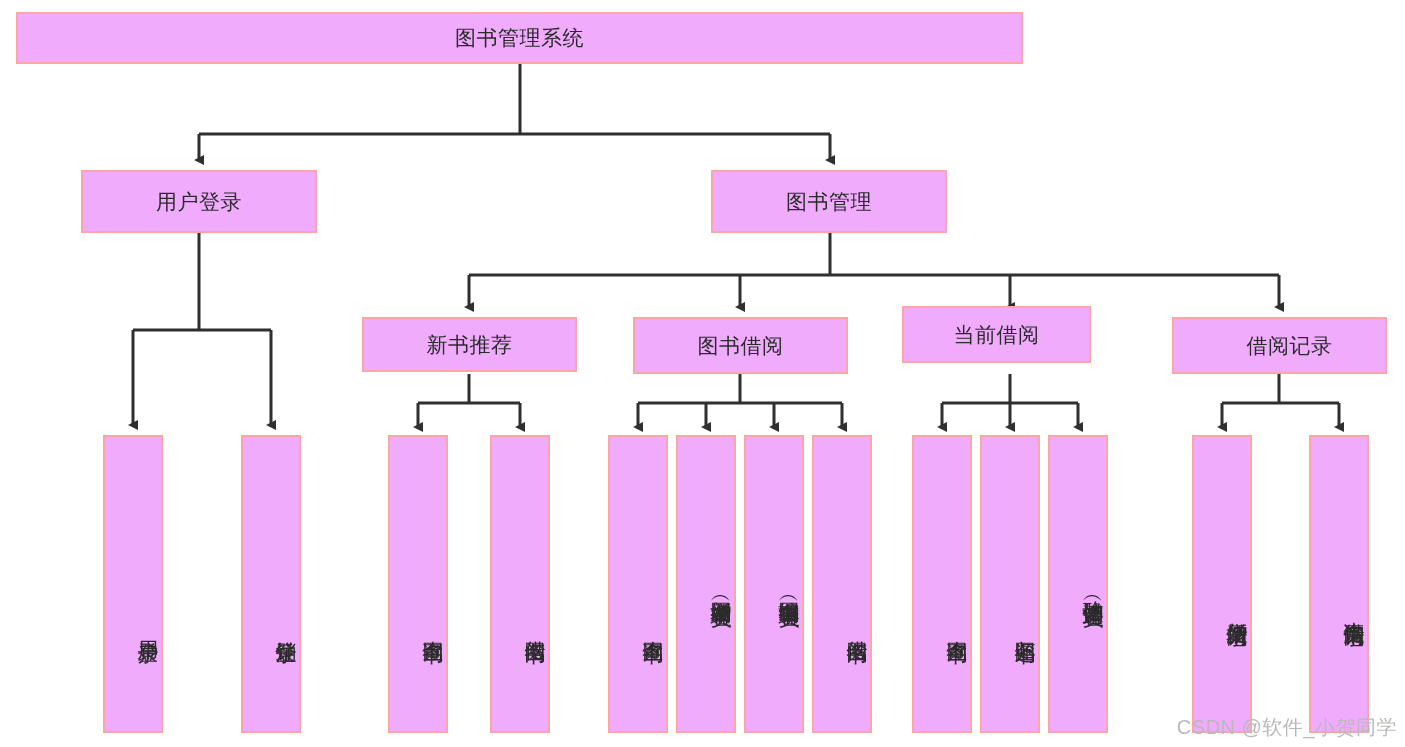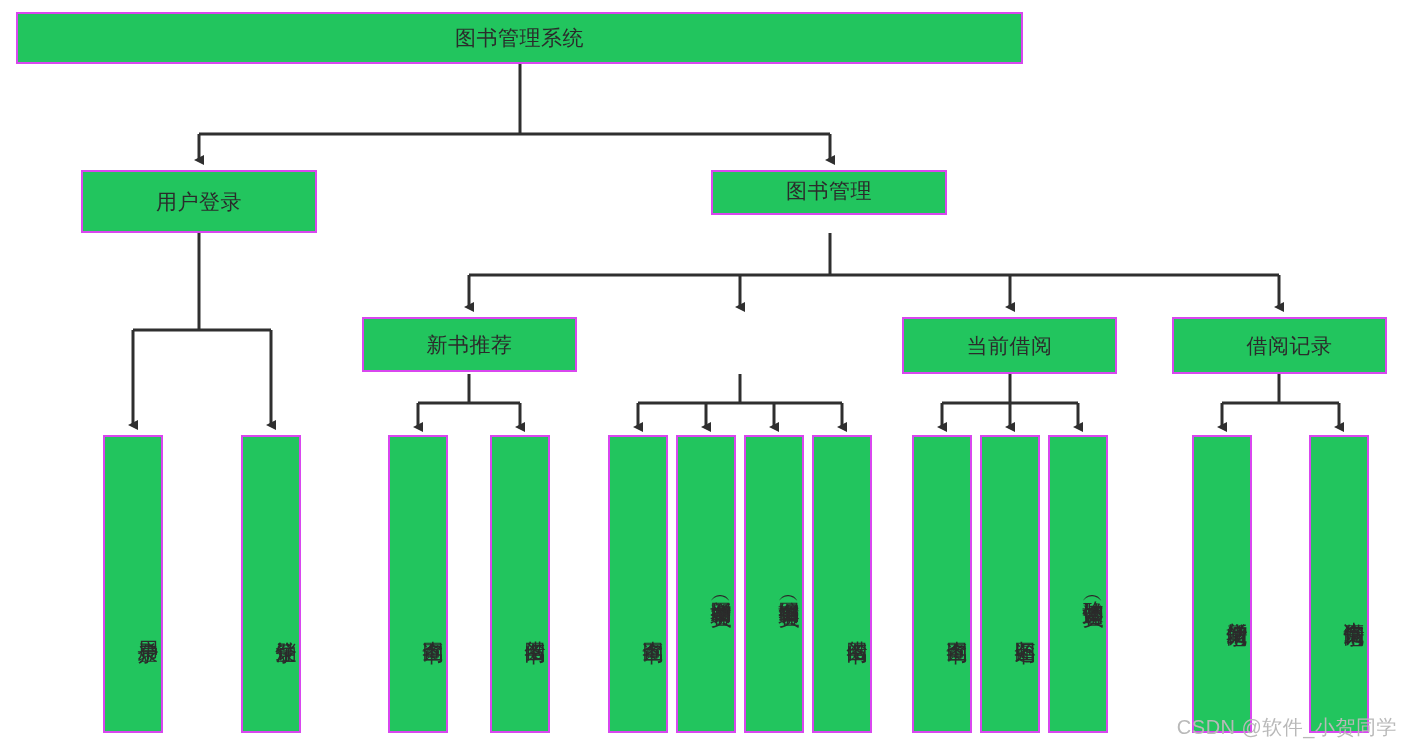--- a/index.html
+++ b/index.html
@@ -21,22 +21,22 @@
     position: absolute;
     left: 0;
     top: 0;
     width: 1405px;
     height: 747px;
     pointer-events: none;
   }
   .node {
     position: absolute;
     box-sizing: border-box;
-    border: 2px solid #d946ef;
-    background: #22c55e;
+    border: 2px solid #fca5a5;
+    background: #f0abfc;
     display: flex;
     align-items: center;
     justify-content: center;
     color: #2b2b2b;
     text-align: left;
   }
   .node-h {
     font-size: 21px;
     line-height: 1.2;
     letter-spacing: 0.5px;
@@ -119,28 +119,31 @@
     </g>
   </svg>
 
   <div class="node node-h" style="left:16px; top:12px; width:1007px; height:52px;">
     <span>图书管理系统</span>
   </div>
 
   <div class="node node-h" style="left:81px; top:170px; width:236px; height:63px;">
     <span>用户登录</span>
   </div>
-  <div class="node node-h" style="left:711px; top:170px; width:236px; height:45px;font-family:Liberation Mono, monospace;">
+  <div class="node node-h" style="left:711px; top:170px; width:236px; height:63px;">
     <span>图书管理</span>
   </div>
 
   <div class="node node-h" style="left:362px; top:317px; width:215px; height:55px;">
     <span>新书推荐</span>
   </div>
-  <div class="node node-h" style="left:902px; top:317px; width:215px; height:57px;">
+  <div class="node node-h" style="left:633px; top:317px; width:215px; height:57px;">
+    <span>图书借阅</span>
+  </div>
+  <div class="node node-h" style="left:902px; top:306px; width:189px; height:57px;">
     <span>当前借阅</span>
   </div>
   <div class="node node-h" style="left:1172px; top:317px; width:215px; height:57px;padding-left:20px;">
     <span>借阅记录</span>
   </div>
 
   <div class="node node-v" style="left:103px; top:435px; width:60px; height:298px; padding-top:84px;">
     <span>用户登录</span>
   </div>
   <div class="node node-v" style="left:241px; top:435px; width:60px; height:298px; padding-top:84px;">

